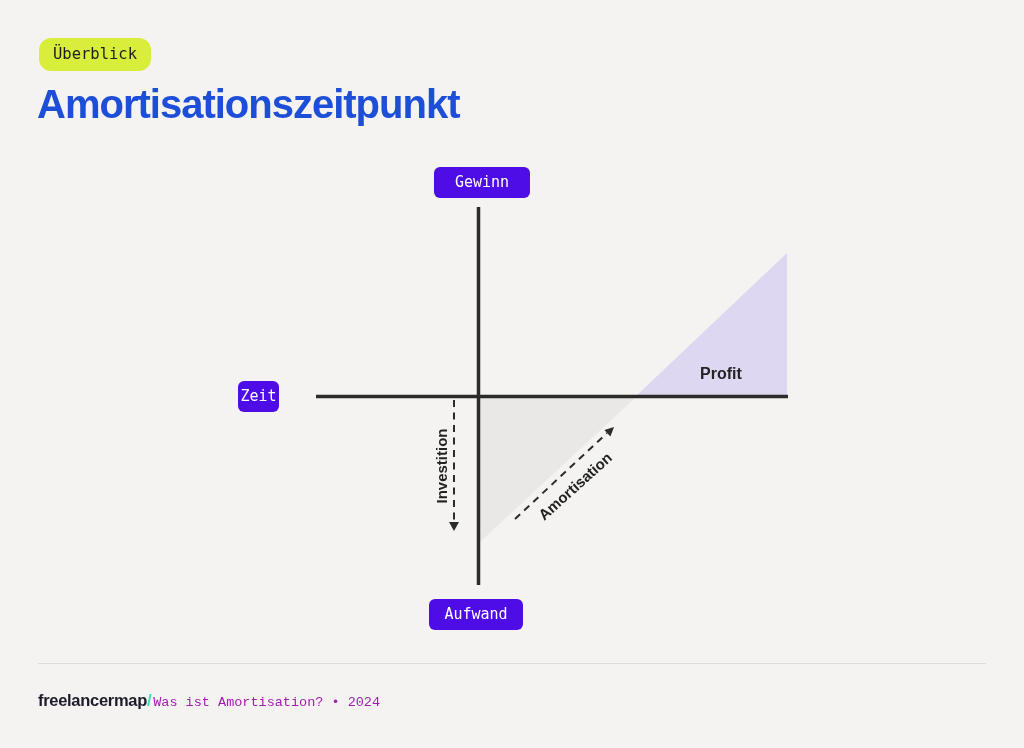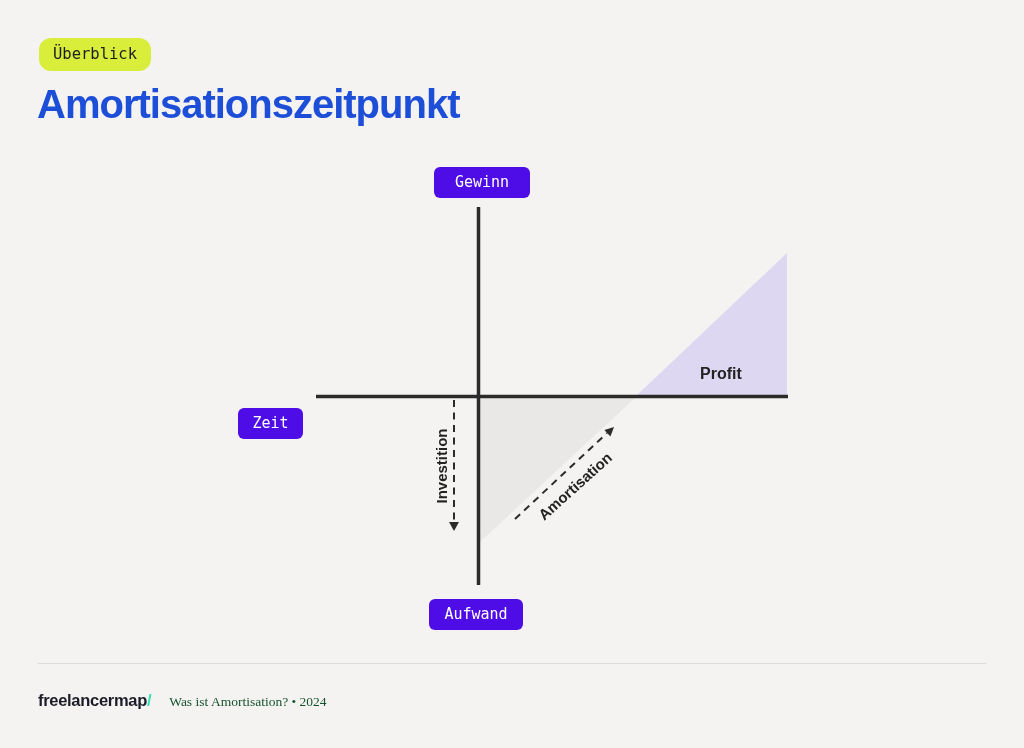--- a/index.html
+++ b/index.html
@@ -50,21 +50,21 @@
     height: 31px;
     background: #4e0ce6;
     color: #ffffff;
     font-family: "DejaVu Sans Mono", monospace;
     font-size: 15px;
     line-height: 31px;
     text-align: center;
     border-radius: 6px;
   }
   .axis-badge.gewinn  { left: 434px; top: 167px; width: 96px; }
-  .axis-badge.zeit    { left: 238px; top: 381px; width: 65px; margin-top: 27px; }
+  .axis-badge.zeit    { left: 238px; top: 381px; width: 41px; }
   .axis-badge.aufwand { left: 429px; top: 599px; width: 94px; }
   
   .annot {
     position: absolute;
     font-weight: 700;
     color: #232323;
     white-space: nowrap;
   }
   .annot.profit {
     left: 700px; top: 365px;
@@ -85,36 +85,36 @@
     position: absolute;
     left: 38px; top: 663px;
     width: 948px; height: 1px;
     background: #dedcda;
   }
   .footer-row {
     position: absolute;
     left: 38px; top: 691px;
     display: flex;
     align-items: baseline;
-    gap: 18px;
+    gap: 2px;
   }
   .logo {
     font-size: 16.5px;
     font-weight: 700;
     color: #1c1c28;
     letter-spacing: -0.3px;
   }
   .logo .slash {
     color: #35e1b5;
     font-weight: 700;
   }
   .footer-caption {
-    font-family: Liberation Serif, serif;
+    font-family: Liberation Mono, monospace;
     font-size: 13.5px;
-    color: #14532d;
+    color: #a21caf;
   }
 </style>
 </head>
 <body>
 
 <div class="canvas">
 
   <span class="lime-badge">Überblick</span>
   <h1 class="page-title">Amortisationszeitpunkt</h1>
 

